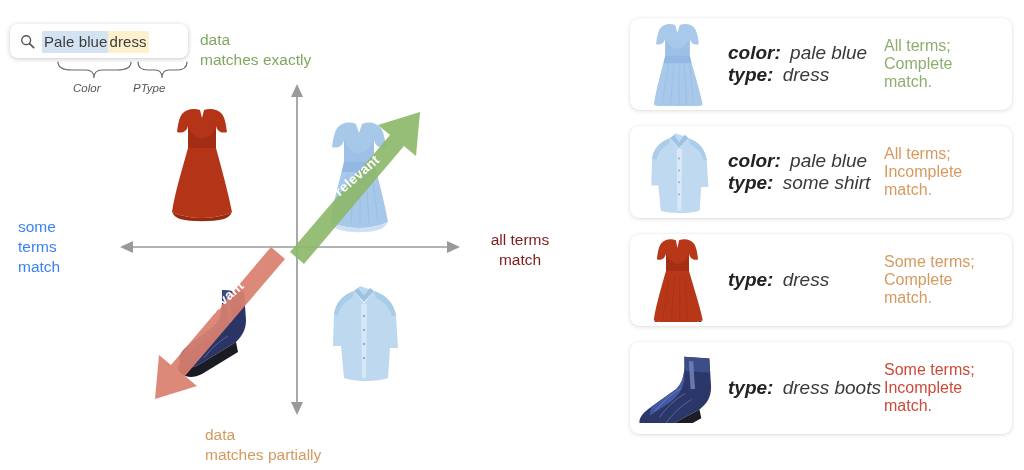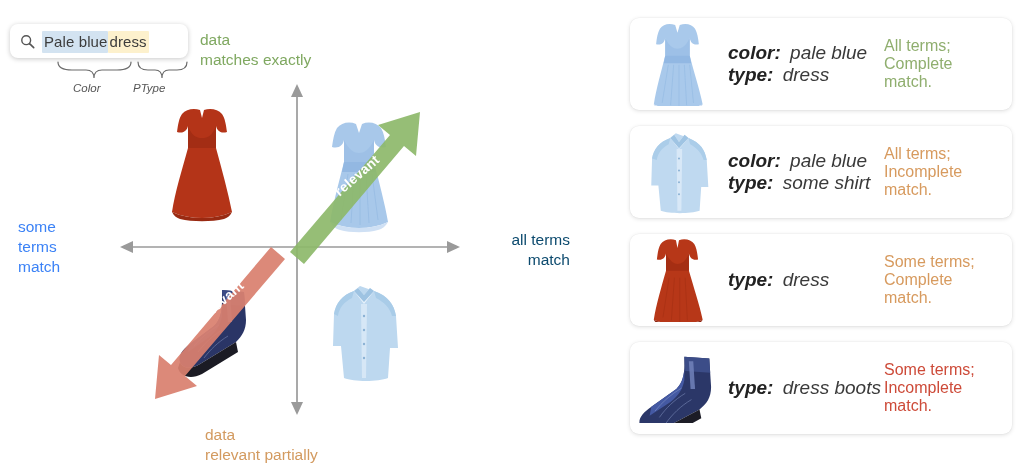--- a/index.html
+++ b/index.html
@@ -32,21 +32,21 @@
   .lbl-ptype { left: 77px; }
 
   
   .chart { position: absolute; left: 0; top: 0; width: 610px; height: 470px; }
   .axis-label {
     position: absolute; font-size: 15.5px; line-height: 20px; text-align: left;
   }
   .lbl-top    { left: 200px; top: 30px;  width: 182px; color: #7fa860; }
   .lbl-bottom { left: 205px; top: 425px; width: 182px; color: #d39a5f; }
   .lbl-left   { left: 18px;  top: 217px; width: 92px;  color: #3b82f6; }
-  .lbl-right  { left: 470px; top: 230px; width: 100px; color: #0c4a6e; text-align: right;}
+  .lbl-right  { left: 470px; top: 230px; width: 100px; color: #7f1d1d; text-align: center;}
 
   .arrow-word {
     position: absolute; color: #ffffff; font-size: 13.5px; font-weight: bold;
     letter-spacing: .3px; pointer-events: none;
   }
   .word-relevant   { left: 330px; top: 168px; transform: rotate(-41deg); }
   .word-irrelevant { left: 186px; top: 297px; transform: rotate(-41deg); }
 
   
   .cards { position: absolute; left: 630px; top: 18px; width: 382px; }
@@ -89,21 +89,21 @@
   </div>
 
   <div class="chart">
 
     <div class="axis-label lbl-top">
       <div>data</div>
       <div>matches exactly</div>
     </div>
     <div class="axis-label lbl-bottom">
       <div>data</div>
-      <div>relevant partially</div>
+      <div>matches partially</div>
     </div>
     <div class="axis-label lbl-left">
       <div>some</div>
       <div>terms</div>
       <div>match</div>
     </div>
     <div class="axis-label lbl-right">
       <div>all terms</div>
       <div>match</div>
     </div>

